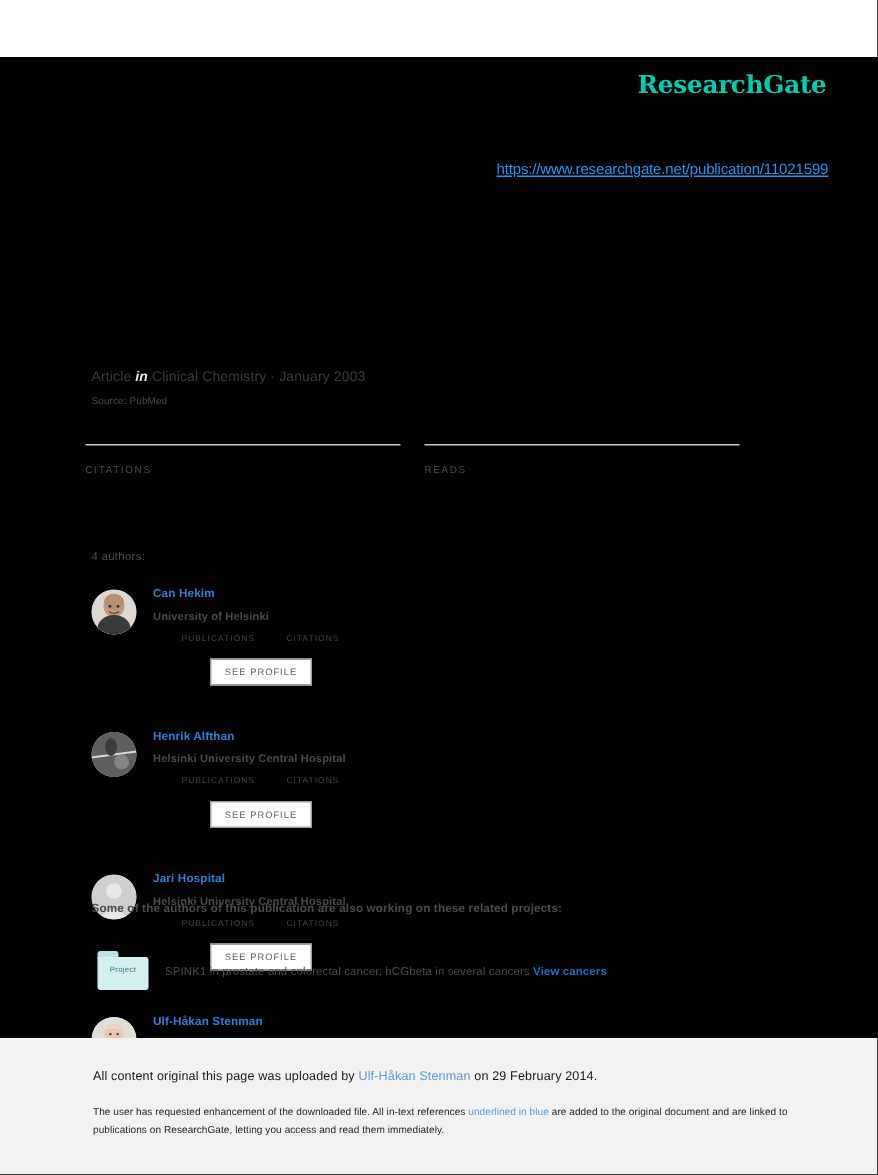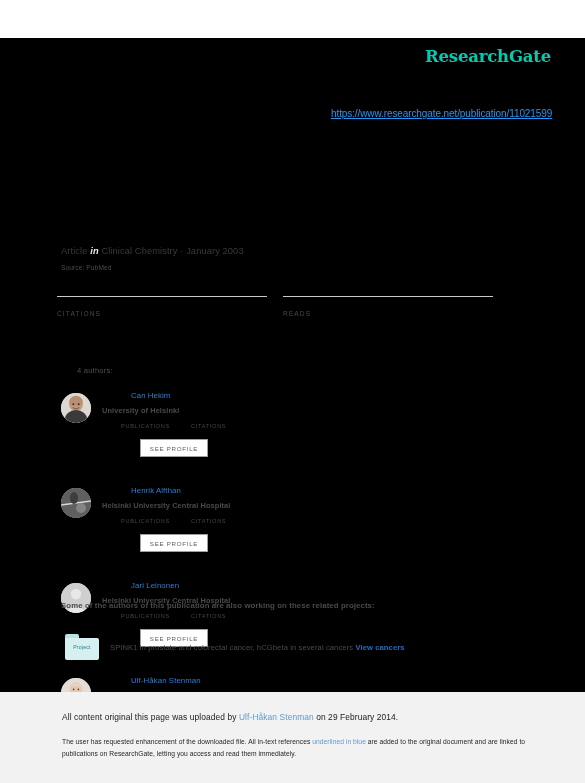--- a/index.html
+++ b/index.html
@@ -94,21 +94,21 @@
   }
   .stat-label {
     font-size: 6.6px;
     color: #4a4a4a;
     letter-spacing: 1.1px;
   }
 
   
   .authors-title {
     position: absolute;
-    left: 77px; top: 366px;
+    left: 61px; top: 366px;
     font-size: 7.6px;
     color: #4e4e4e;
     letter-spacing: 0.2px;
   }
 
   .authors-grid {
     position: absolute;
     left: 61px; top: 389px;
     width: 452px;
     display: flex;
@@ -129,24 +129,23 @@
     background: #cfcfcf;
   }
   .avatar svg { display: block; }
   .author-body {
     margin-left: 11px;
     padding-top: 2px;
   }
   .author-name {
     font-size: 7.8px;
     color: #2d7fd6;
-    font-weight: normal;
-    letter-spacing: 0.1px;
-    white-space: nowrap;
-    margin-left: 29px;
+    font-weight: bold;
+    letter-spacing: 0.1px;
+    white-space: nowrap;
   }
   .author-inst {
     font-size: 7.4px;
     color: #4a4a4a;
     margin-top: 6px;
     white-space: nowrap;
     letter-spacing: 0.1px;
     font-weight: bold;
   }
   .author-stats {
@@ -364,21 +363,21 @@
 
     <div class="author-card">
       <div class="avatar">
         <svg width="30" height="30" viewBox="0 0 30 30" aria-hidden="true">
           <rect width="30" height="30" fill="#cfcfcf"></rect>
           <circle cx="15" cy="11" r="5.2" fill="#e8e8e8"></circle>
           <path d="M4.5 30 Q15 17.5 25.5 30 Z" fill="#e8e8e8"></path>
         </svg>
       </div>
       <div class="author-body">
-        <div class="author-name">Jari Leinonen</div>
+        <div class="author-name">Jari Hospital</div>
         <div class="author-inst">Helsinki University Central Hospital</div>
         <div class="author-stats">
           <div class="astat">
             <div class="astat-value"></div>
             <div class="astat-label">PUBLICATIONS</div>
           </div>
           <div class="astat">
             <div class="astat-value"></div>
             <div class="astat-label">CITATIONS</div>
           </div>

